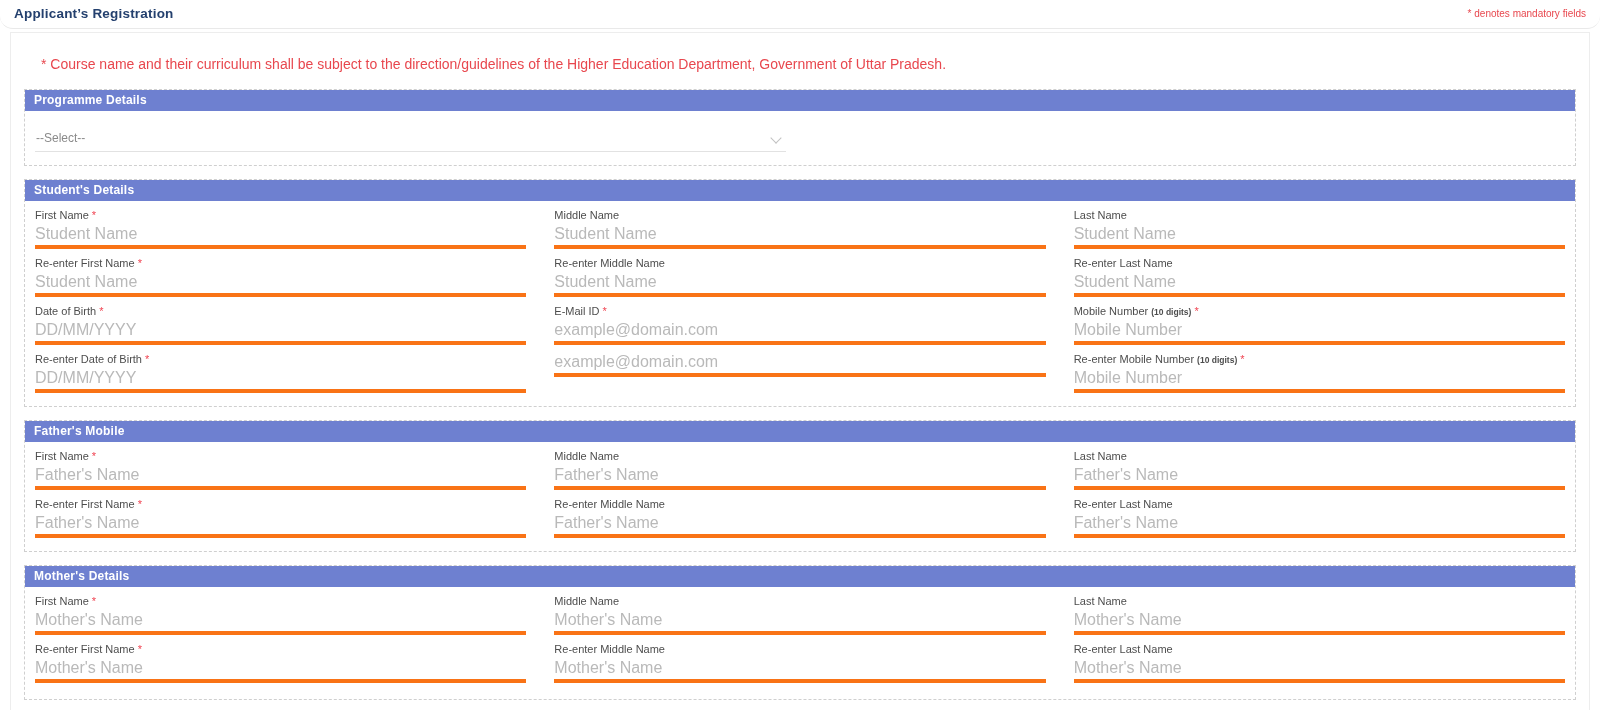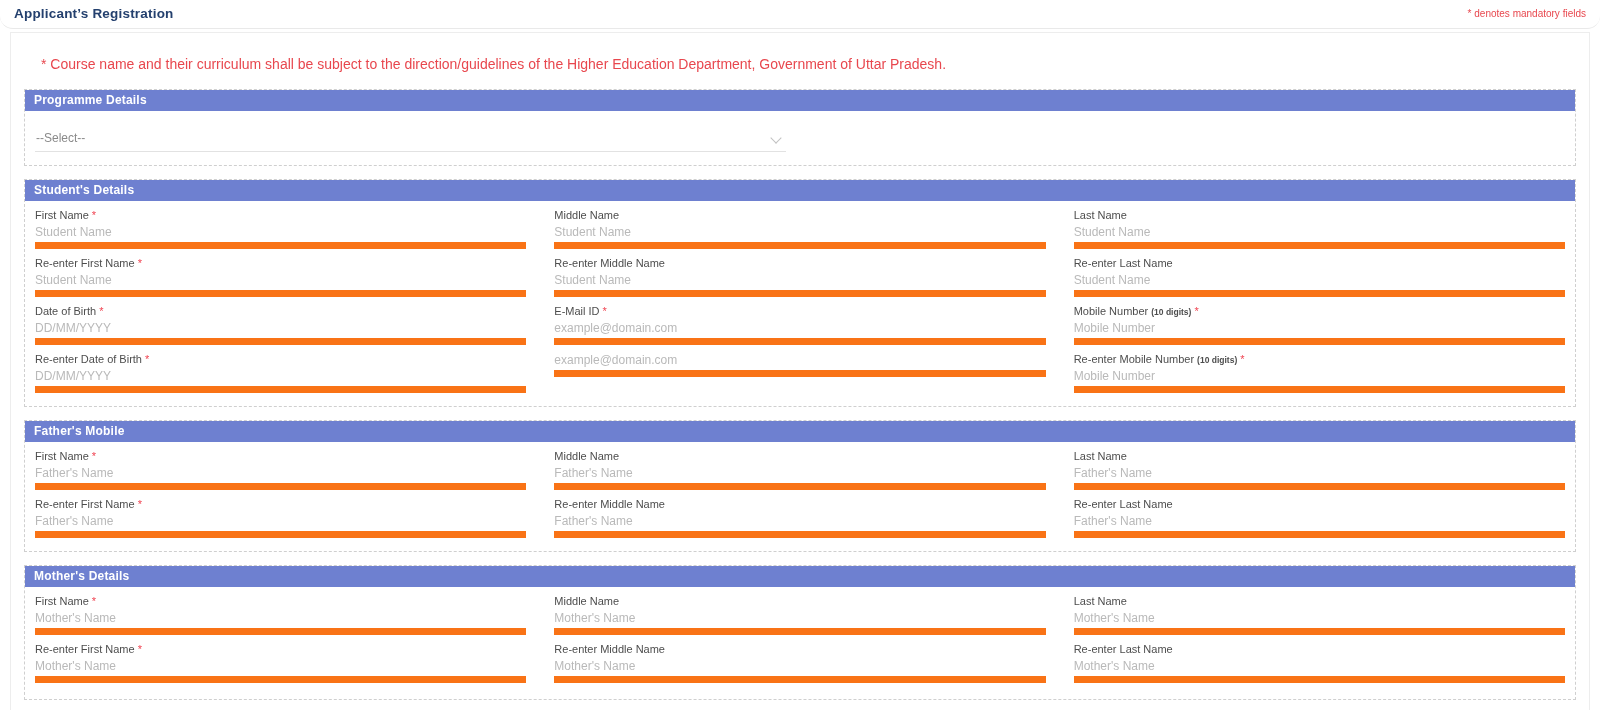--- a/index.html
+++ b/index.html
@@ -22,21 +22,21 @@
   .grid3 { display:grid; grid-template-columns:1fr 1fr 1fr; column-gap:28px; row-gap:7px; }
   .grid2 { display:grid; grid-template-columns:1fr 1fr; column-gap:28px; }
 
   
   .field { display:flex; flex-direction:column; }
   .flabel { font-size:11px; color:#4d4d4d; line-height:14px; margin-bottom:1px; }
   .flabel .sm { font-size:8.5px; color:#4d4d4d; margin-left:3px;font-weight:bold; }
   .flabel .sm:empty { margin:0; }
   .flabel .req { color:#f04351; margin-left:3px; }
   .flabel .req:empty { margin:0; }
-  .finput { border:none; border-bottom:7px solid #f97316; height:25px; font-size:12px; color:#555; background:transparent; outline:none; padding:0 0 2px 0; font-family:"Liberation Sans", sans-serif; }
+  .finput { border:none; border-bottom:4px solid #f97316; height:25px; font-size:16px; color:#555; background:transparent; outline:none; padding:0 0 2px 0; font-family:"Liberation Sans", sans-serif; }
   .finput::placeholder { color:#b9b9b9; opacity:1; }
 
   
   .ptype-divider { border-top:1px dashed #e0e0e0; margin-top:5px; }
   .ptype-value { font-size:11px; color:#555; padding:9px 0 2px 13px; }
   .select-box { display:flex; justify-content:space-between; align-items:flex-end; border-bottom:1px solid #e2e2e2; padding:8px 6px 6px 1px; margin-top:5px; cursor:pointer; }
   .select-value { font-size:12px; color:#8a8a8a; }
   .chevron { width:8px; height:8px; border-right:1.5px solid #c2c2c2; border-bottom:1.5px solid #c2c2c2; transform:rotate(45deg); margin-bottom:3px; }
 </style>
 </head>

